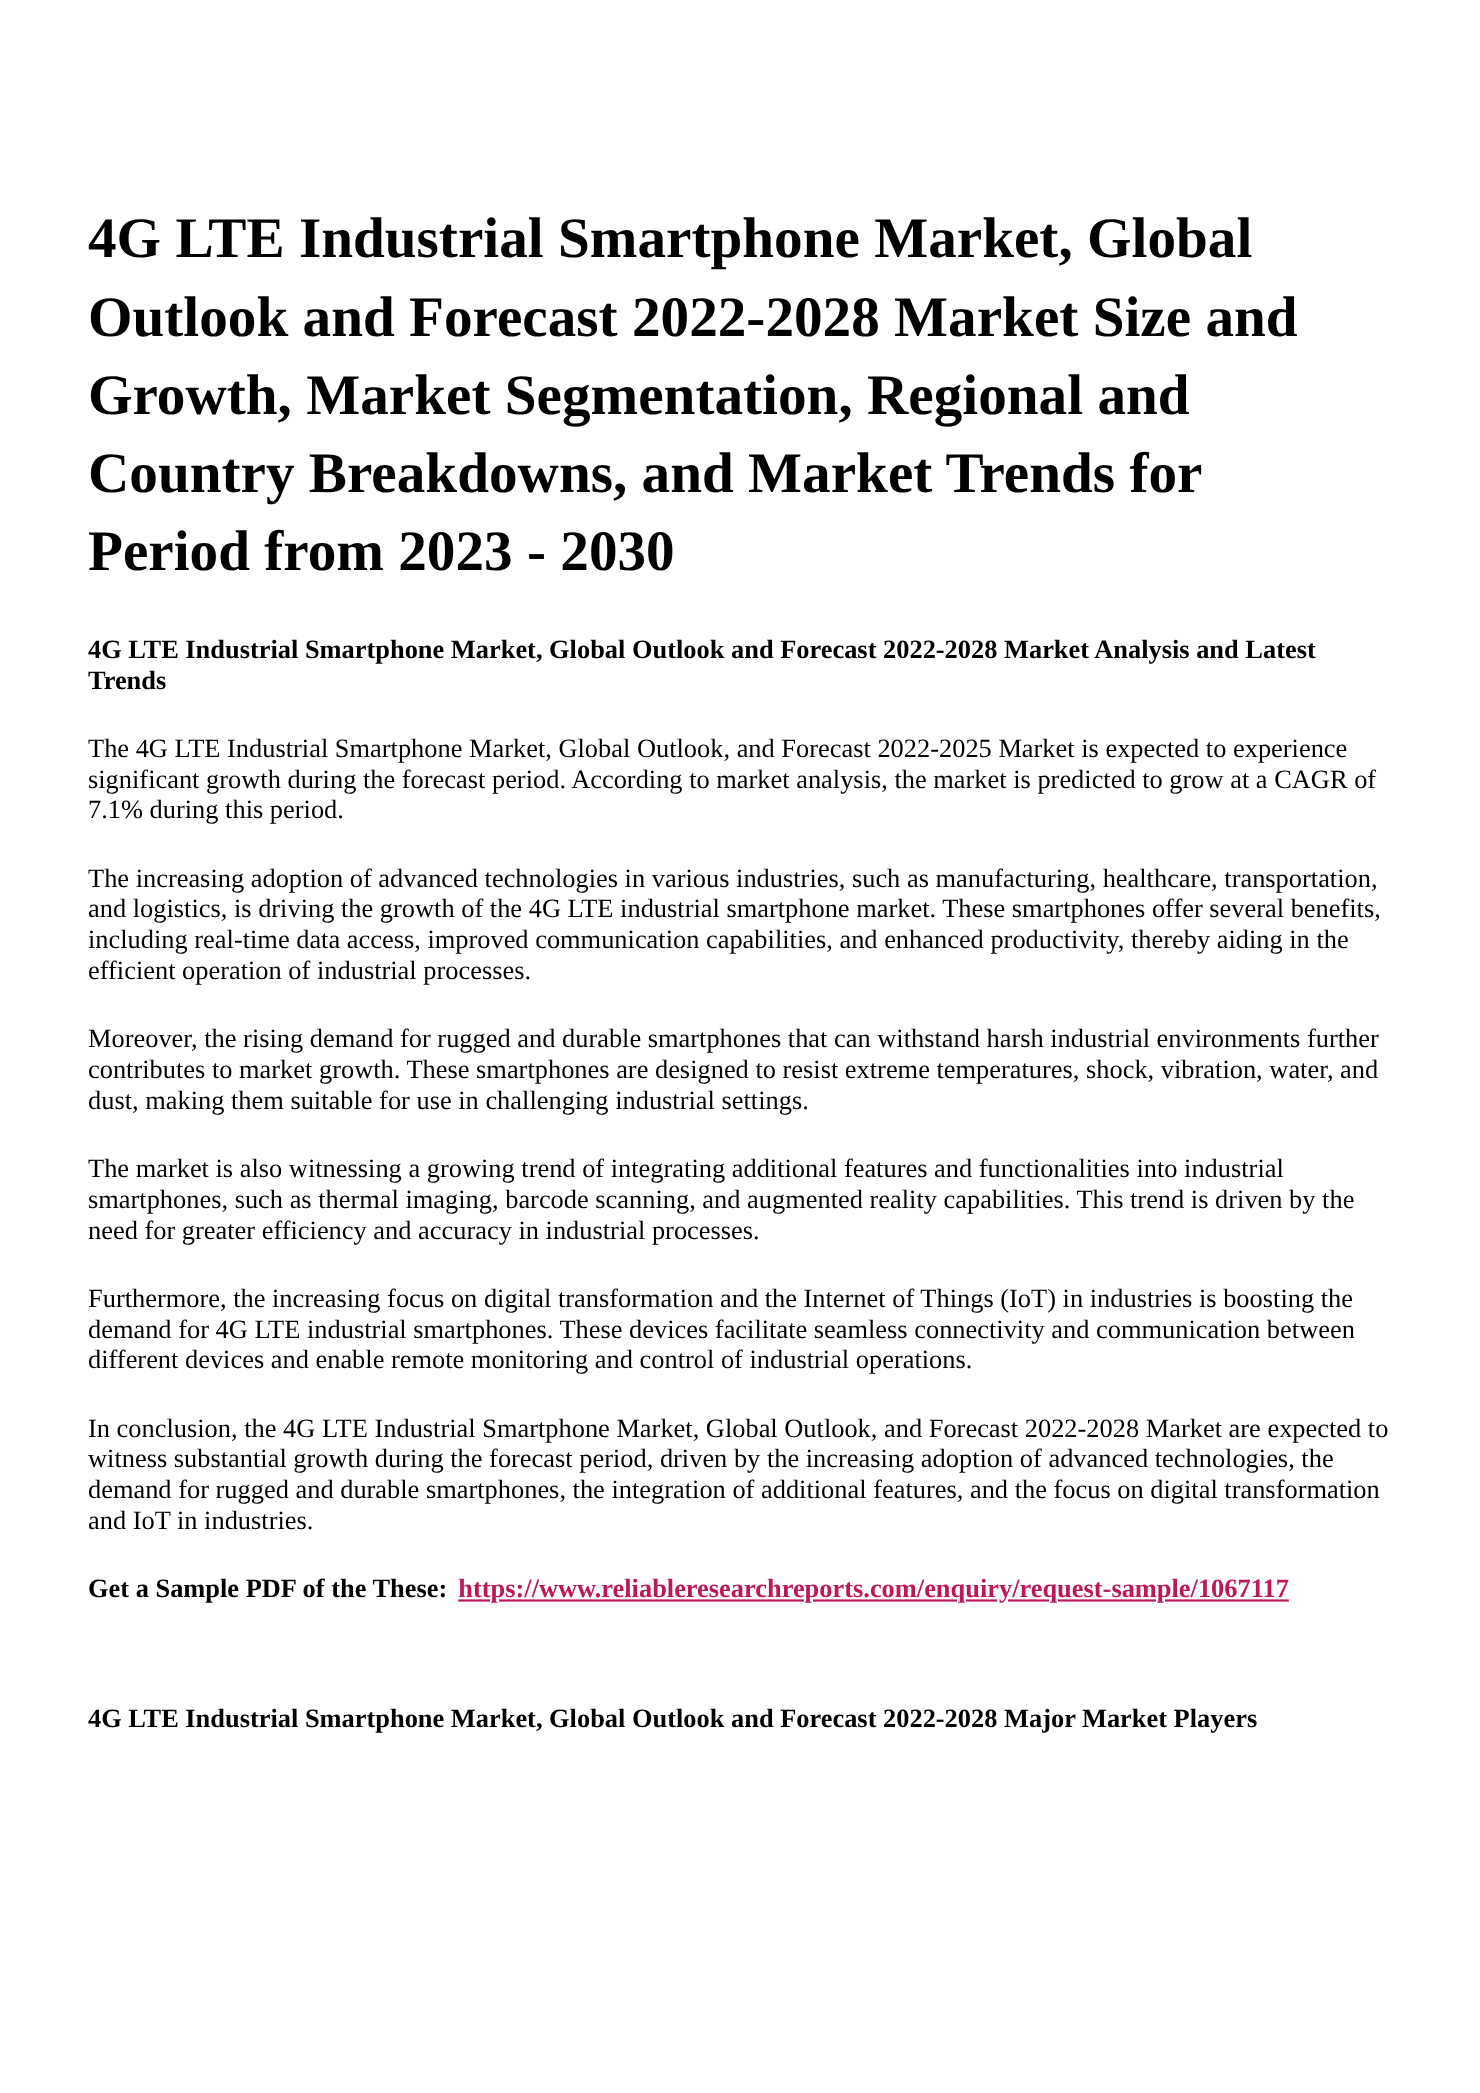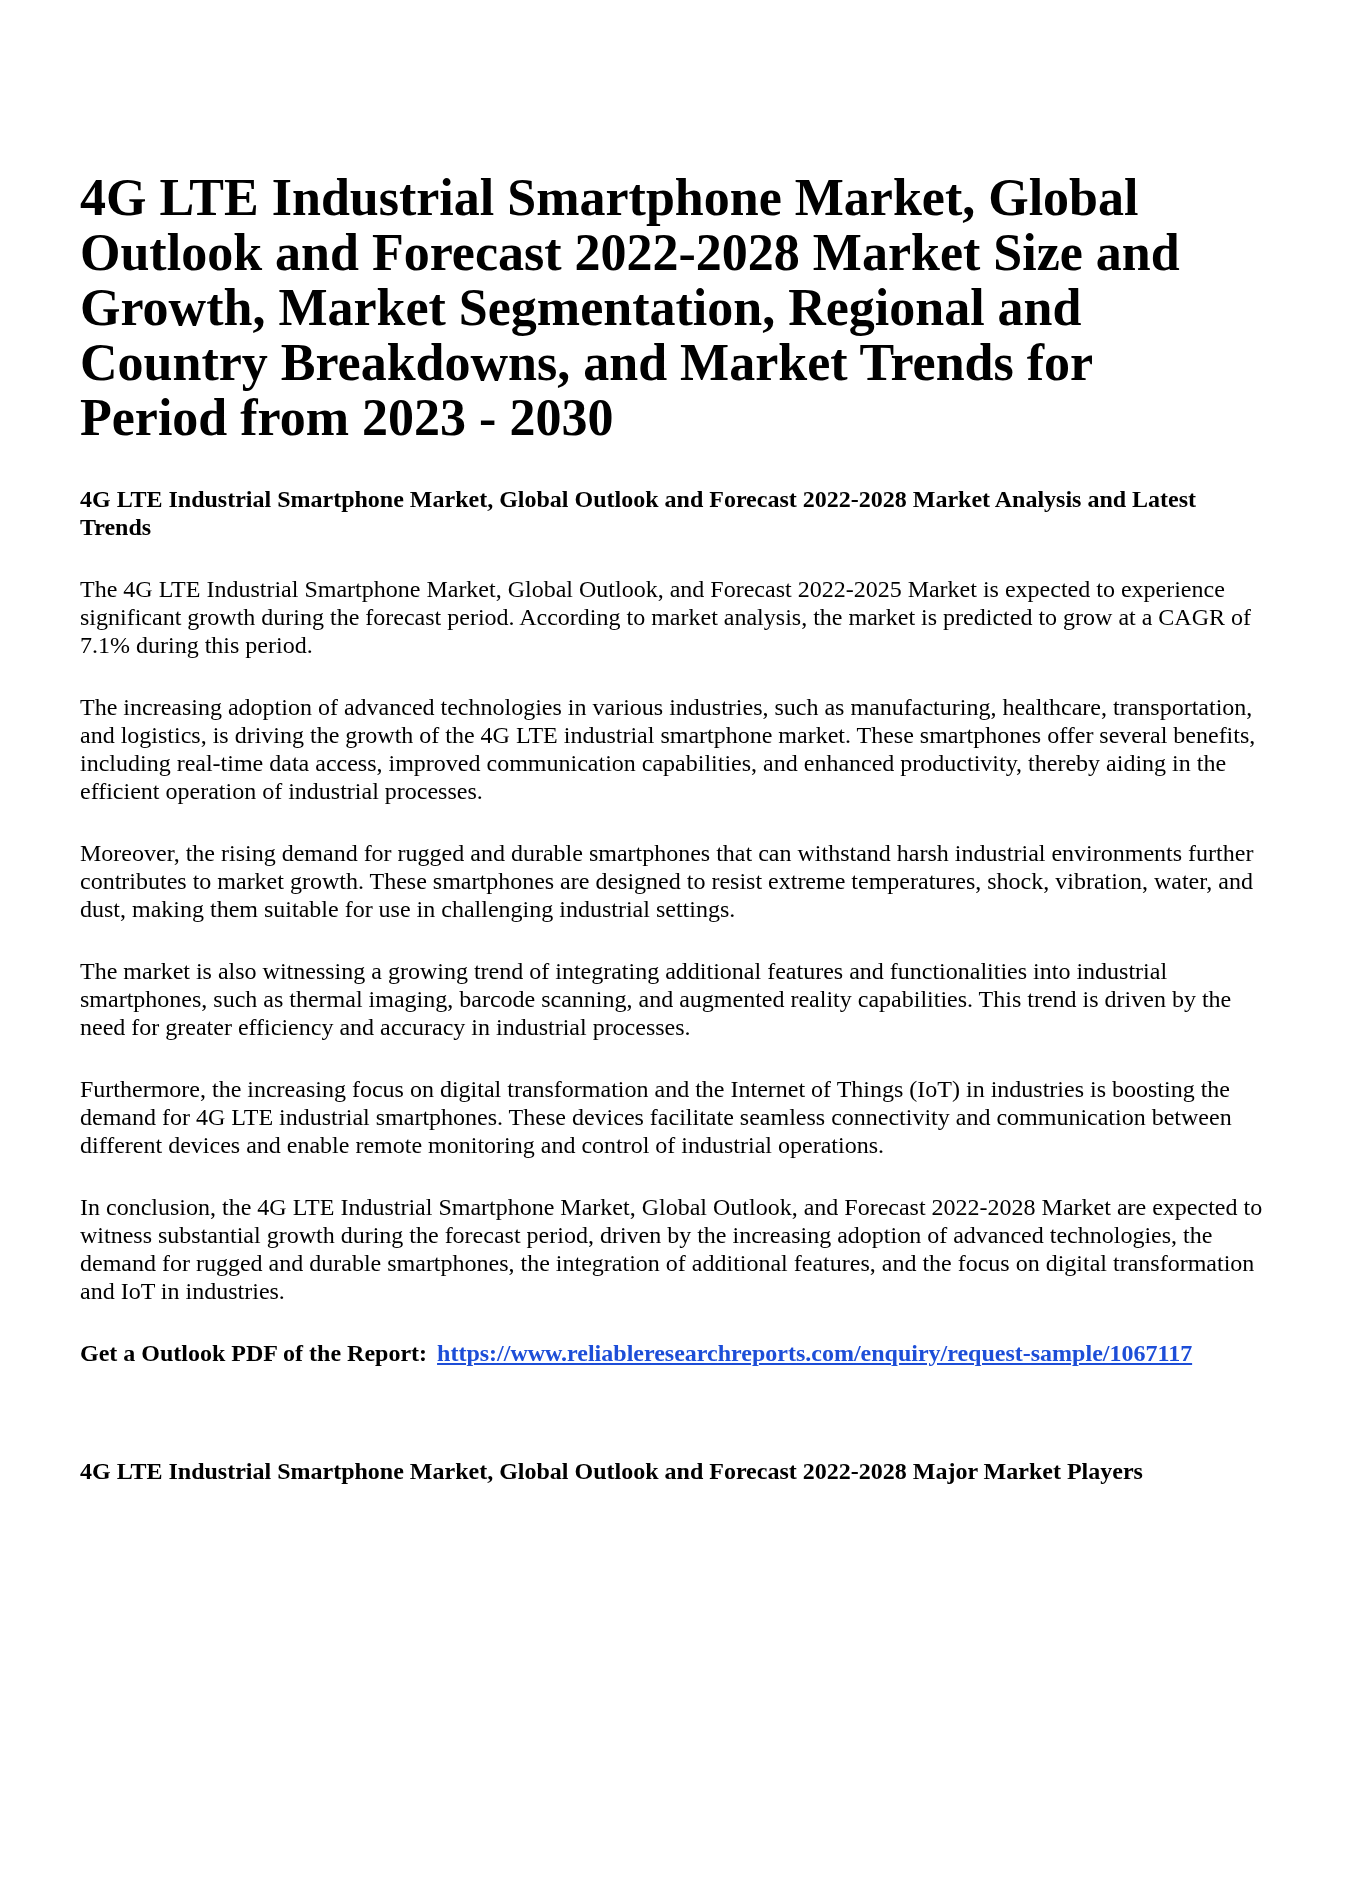--- a/index.html
+++ b/index.html
@@ -12,23 +12,23 @@
     width: 1345px;
     height: 1903px;
     background: #ffffff;
     color: #000000;
     font-family: "Liberation Serif", "DejaVu Serif", serif;
     overflow: hidden;
     box-sizing: border-box;
     padding: 170px 80px 0 80px;
   }
   .doc-title {
-    margin: 0 0 40px 0;
+    margin: 12px 0 40px 0;
     font-size: 52px;
-    line-height: 55px;
+    line-height: 71px;
     font-weight: bold;
     letter-spacing: 0px;
   }
   .doc-subtitle {
     margin: 0;
     font-size: 24px;
     line-height: 28px;
     font-weight: bold;
   }
   .doc-paragraph {
@@ -37,21 +37,21 @@
     line-height: 28px;
     font-weight: normal;
   }
   .cta-paragraph {
     margin: 34px 0 0 0;
     font-size: 24px;
     line-height: 28px;
     font-weight: bold;
   }
   .cta-link {
-    color: #1d4ed8;
+    color: #be185d;
     font-weight: bold;
     text-decoration: underline;
     margin-left: 10px;
     word-break: normal;
   }
   .section-heading {
     margin: 90px 0 0 0;
     font-size: 24px;
     line-height: 28px;
     font-weight: bold;
@@ -72,18 +72,18 @@
 
   <p class="doc-paragraph">Moreover, the rising demand for rugged and durable smartphones that can withstand harsh industrial environments further contributes to market growth. These smartphones are designed to resist extreme temperatures, shock, vibration, water, and dust, making them suitable for use in challenging industrial settings.</p>
 
   <p class="doc-paragraph">The market is also witnessing a growing trend of integrating additional features and functionalities into industrial smartphones, such as thermal imaging, barcode scanning, and augmented reality capabilities. This trend is driven by the need for greater efficiency and accuracy in industrial processes.</p>
 
   <p class="doc-paragraph">Furthermore, the increasing focus on digital transformation and the Internet of Things (IoT) in industries is boosting the demand for 4G LTE industrial smartphones. These devices facilitate seamless connectivity and communication between different devices and enable remote monitoring and control of industrial operations.</p>
 
   <p class="doc-paragraph">In conclusion, the 4G LTE Industrial Smartphone Market, Global Outlook, and Forecast 2022-2028 Market are expected to witness substantial growth during the forecast period, driven by the increasing adoption of advanced technologies, the demand for rugged and durable smartphones, the integration of additional features, and the focus on digital transformation and IoT in industries.</p>
 
   <p class="cta-paragraph">
-    <span>Get a Outlook PDF of the Report:</span><a class="cta-link" href="#">https://www.reliableresearchreports.com/enquiry/request-sample/1067117</a>
+    <span>Get a Sample PDF of the These:</span><a class="cta-link" href="#">https://www.reliableresearchreports.com/enquiry/request-sample/1067117</a>
   </p>
 
   <h2 class="section-heading">4G LTE Industrial Smartphone Market, Global Outlook and Forecast 2022-2028 Major Market Players</h2>
 
 </div>
 
 </body></html>

